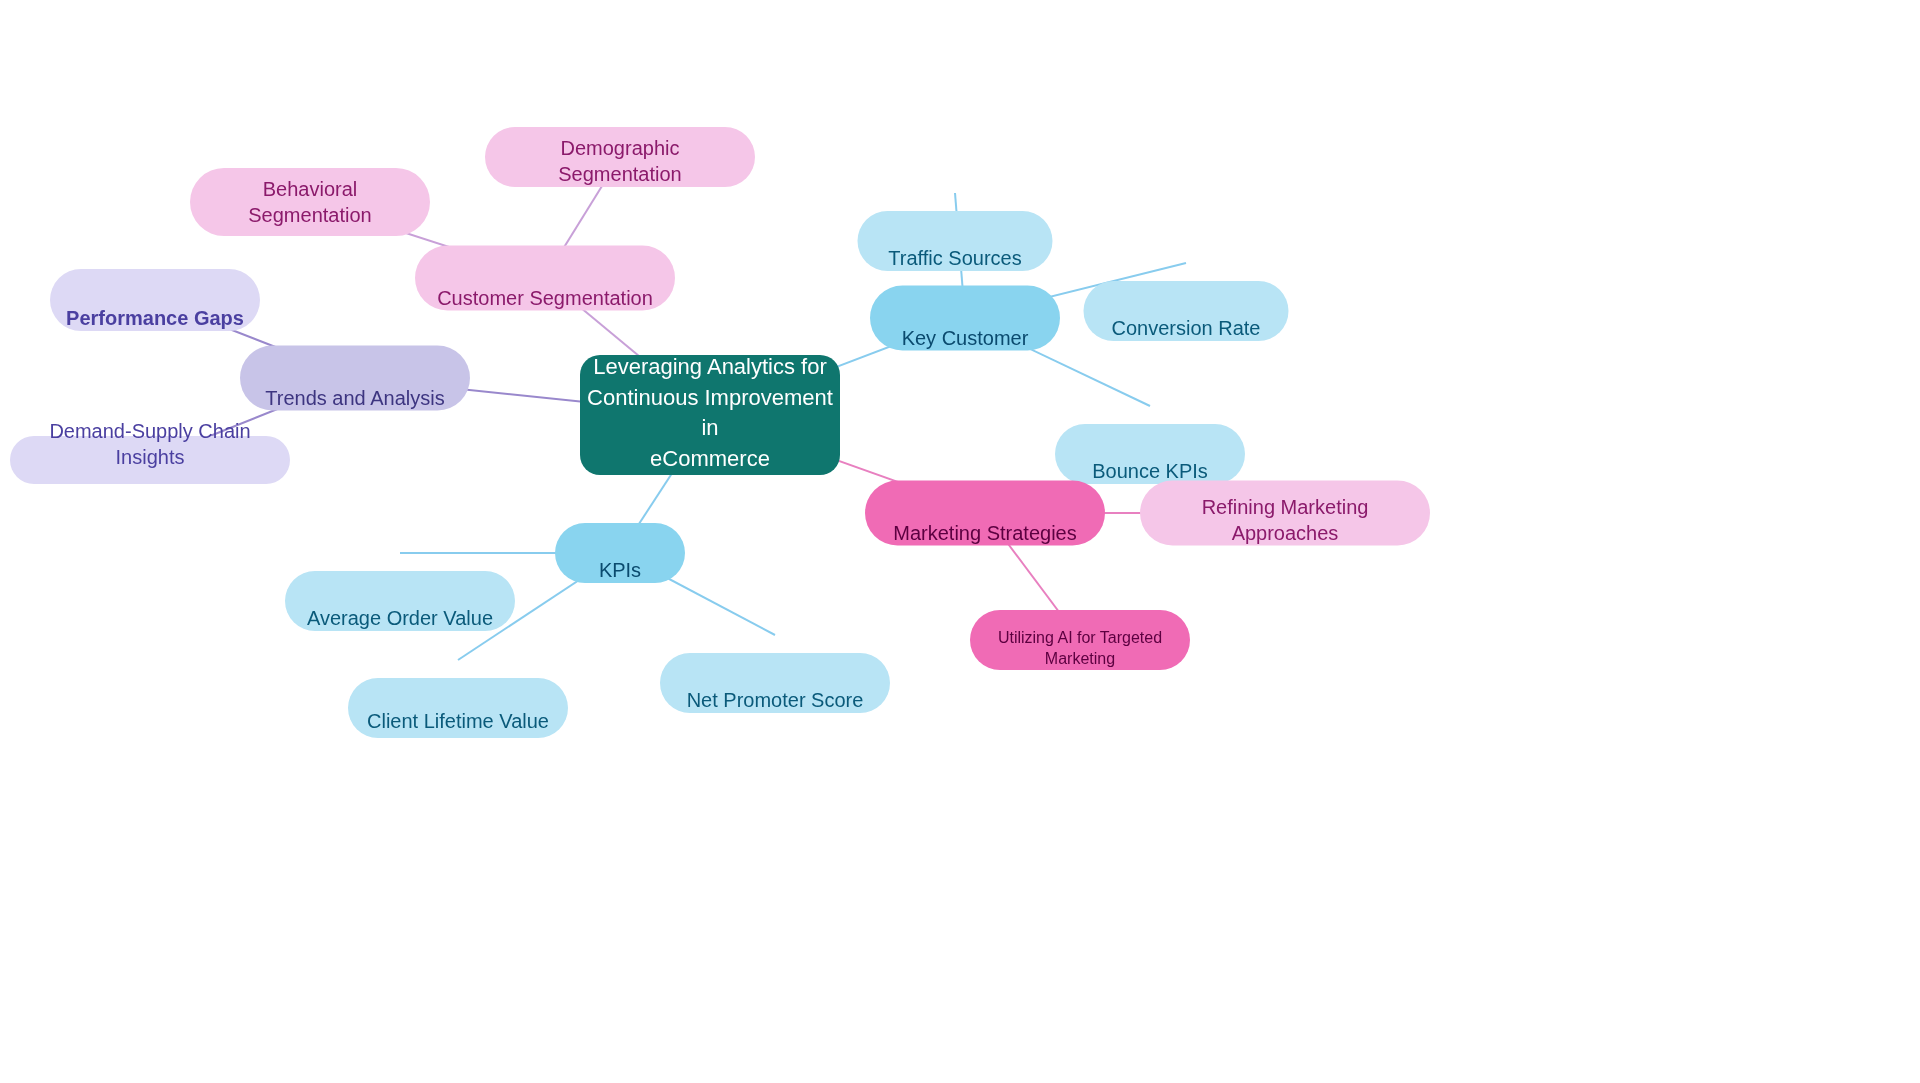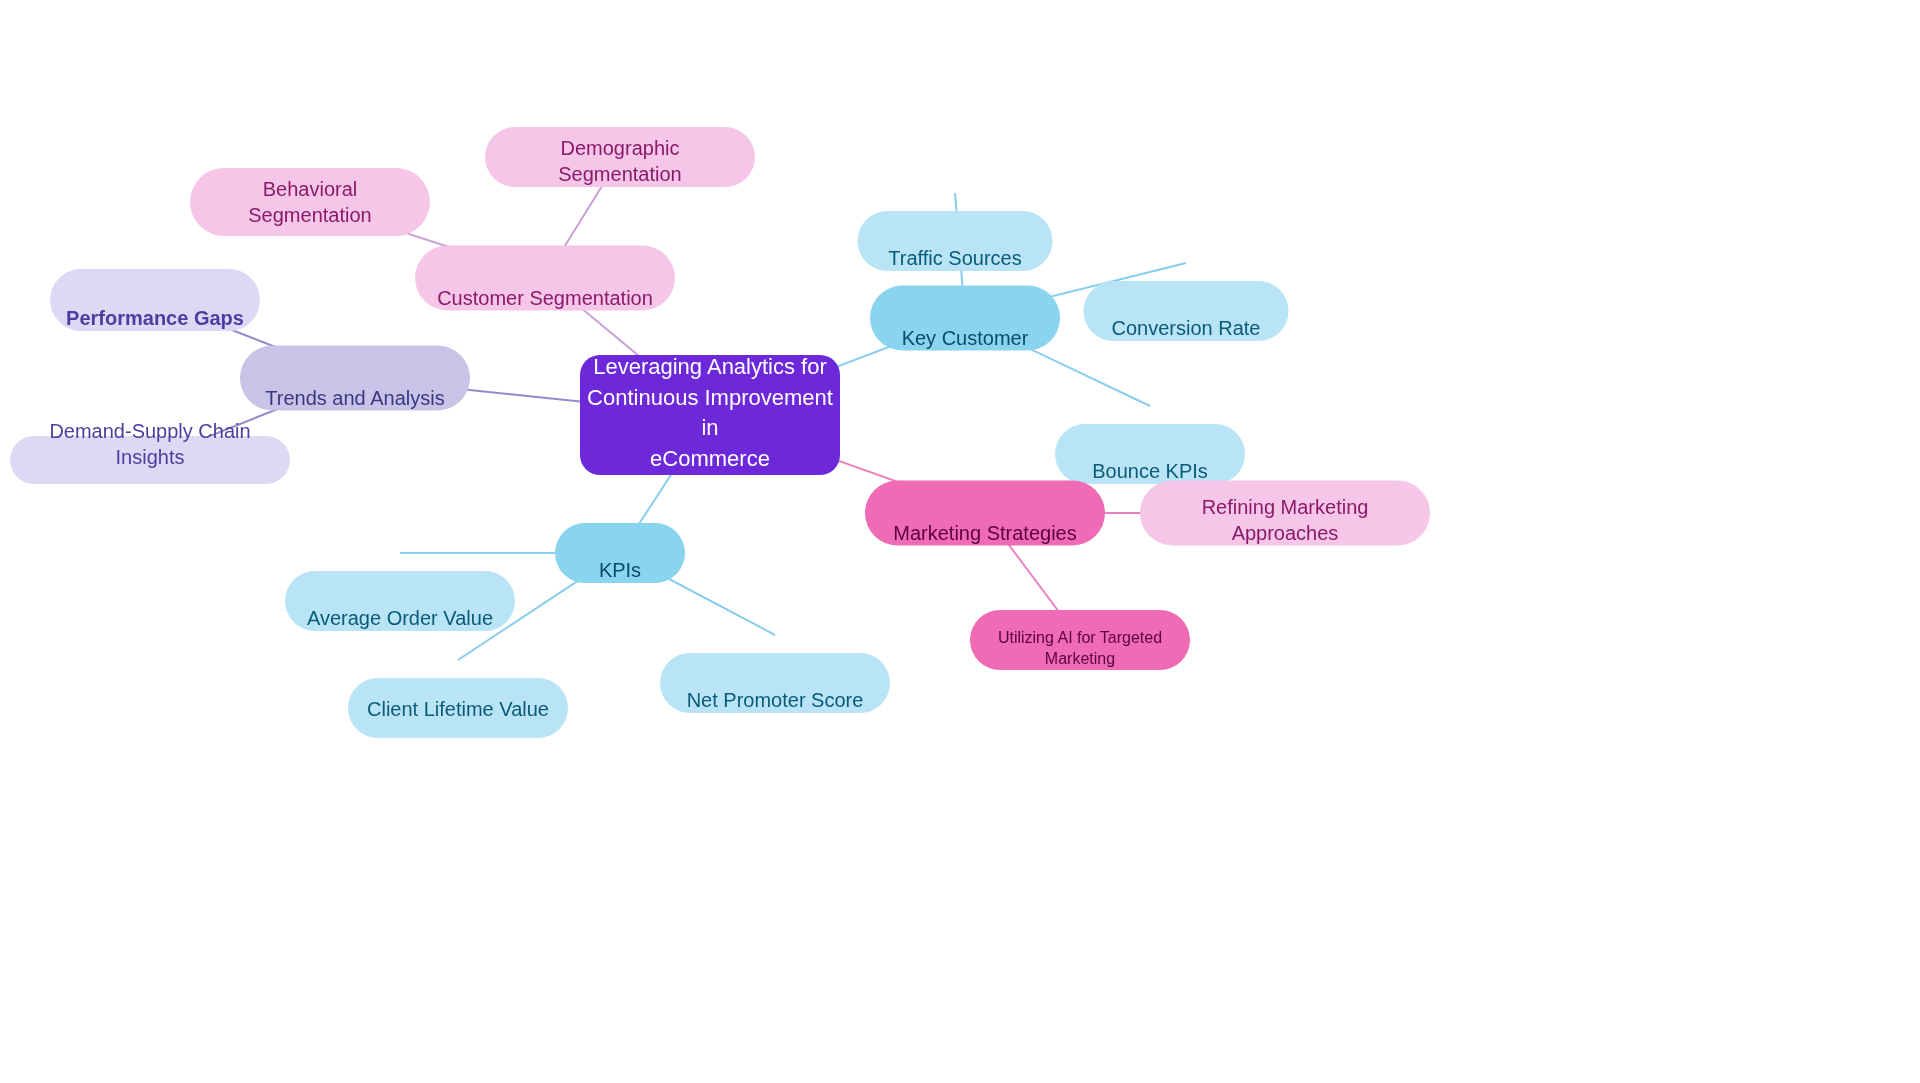--- a/index.html
+++ b/index.html
@@ -24,21 +24,21 @@
       display: flex;
       align-items: flex-end;
       justify-content: center;
       text-align: center;
       font-size: 22px;
       font-weight: 500;
       cursor: pointer;
       transform: translate(-50%, -50%);
     }
     .node-center {
-      background: #6d28d9;
+      background: #0f766e;
       color: #ffffff;
       border-radius: 20px;
       font-size: 22px;
       font-weight: 500;
       width: 260px;
       height: 120px;
       line-height: 1.4;
     }
     .node-purple {
       background: #c8c4e8;
@@ -111,21 +111,21 @@
   </div>
 <div class="node node-light-purple" style="left: 150px; top: 460px; width: 280px; height: 48px; font-size: 20px; padding: 14px 16px; line-height: 1.3;">
     <span>Demand-Supply Chain Insights</span>
   </div>
 <div class="node node-blue-mid" style="left: 620px; top: 553px; width: 130px; height: 60px; font-size: 20px; padding: 0px 16px; line-height: 1.3;">
     <span>KPIs</span>
   </div>
 <div class="node node-blue" style="left: 400px; top: 553px; width: 230px; height: 60px; font-size: 20px; padding: 0px 16px; line-height: 1.3;">
     <span>Average Order Value</span>
   </div>
-<div class="node node-blue" style="left: 458px; top: 660px; width: 220px; height: 60px; font-size: 20px; padding: 16px 16px; line-height: 1.3;">
+<div class="node node-blue" style="left: 458px; top: 660px; width: 220px; height: 60px; font-size: 20px; padding: 4px 16px; line-height: 1.3;">
     <span>Client Lifetime Value</span>
   </div>
 <div class="node node-blue" style="left: 775px; top: 635px; width: 230px; height: 60px; font-size: 20px; padding: 0px 16px; line-height: 1.3;">
     <span>Net Promoter Score</span>
   </div>
 <div class="node node-blue-mid" style="left: 965px; top: 318px; width: 190px; height: 65px; font-size: 20px; padding: 0px 16px; line-height: 1.3;">
     <span>Key Customer</span>
   </div>
 <div class="node node-blue" style="left: 955px; top: 193px; width: 195px; height: 60px; font-size: 20px; padding: 0px 16px; line-height: 1.3;">
     <span>Traffic Sources</span>

